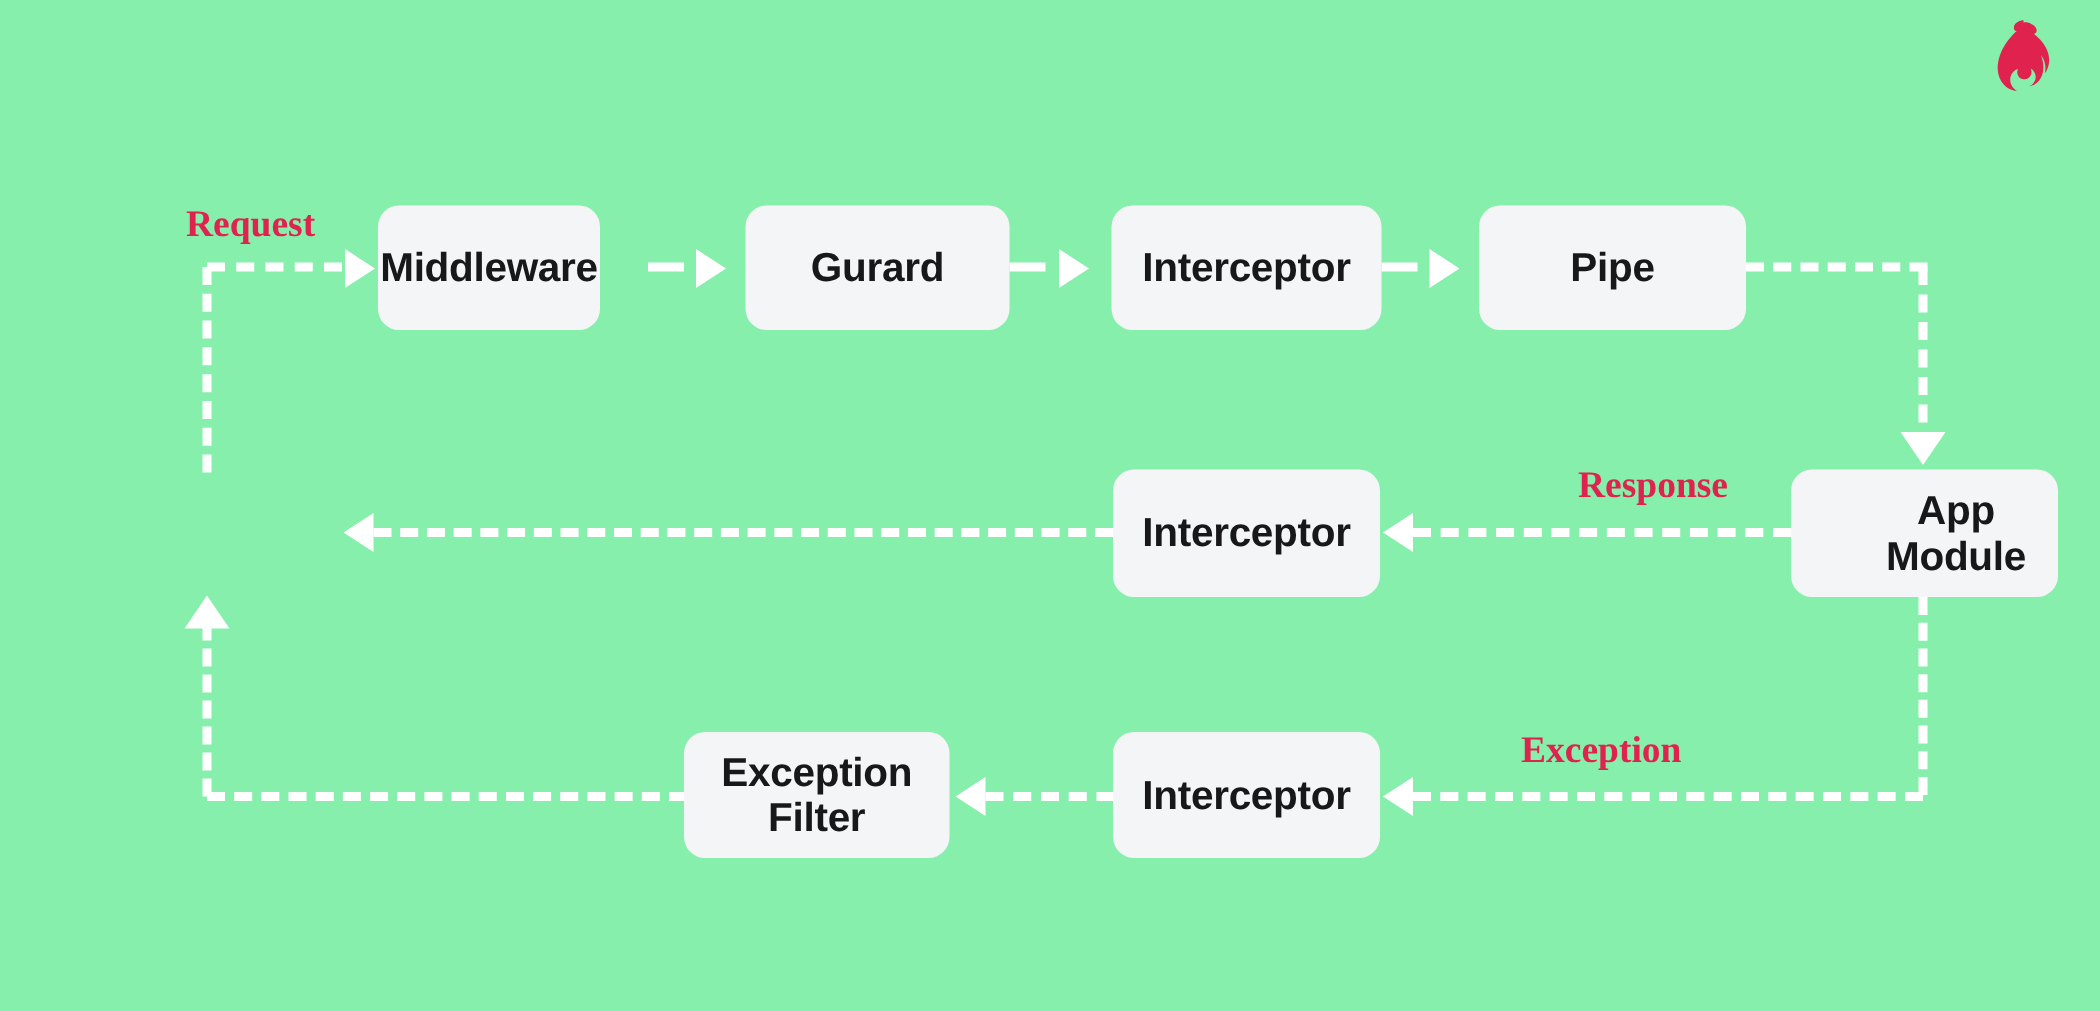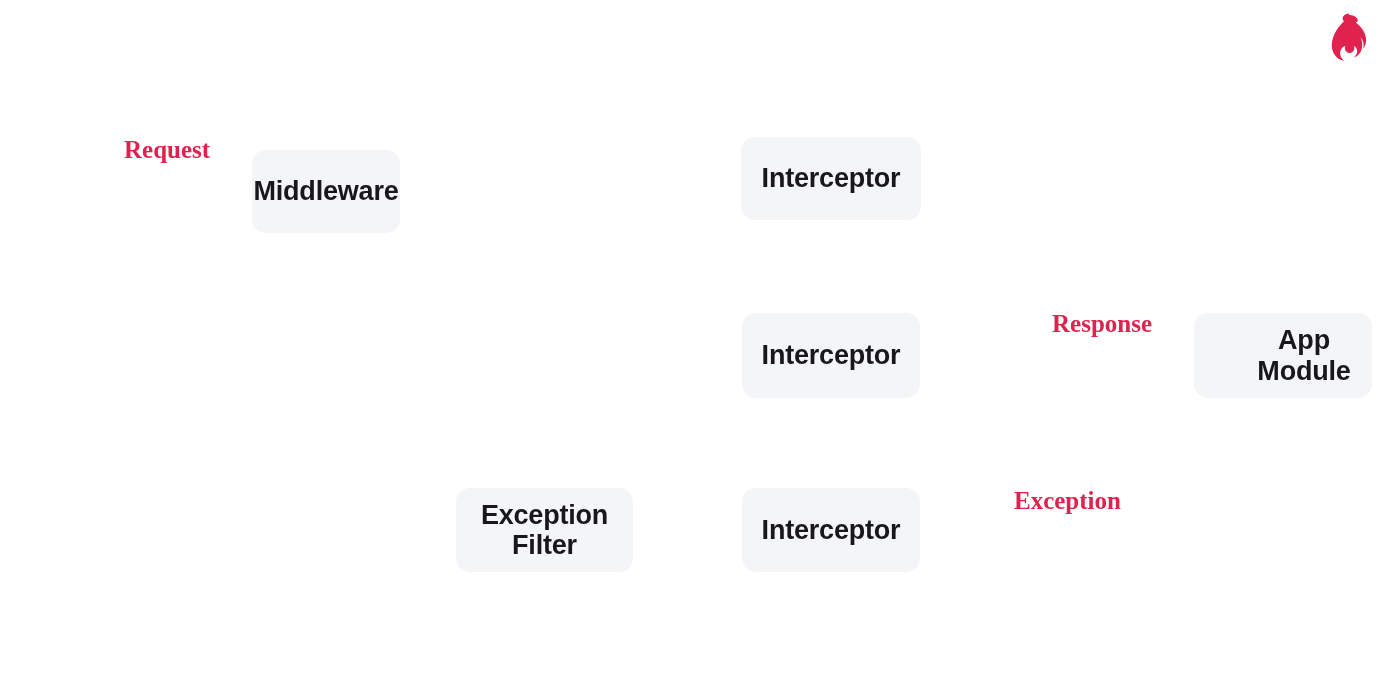--- a/index.html
+++ b/index.html
@@ -4,21 +4,21 @@
 <style>
   html, body {
     margin: 0;
     padding: 0;
     background: #100e0f;
   }
   #canvas {
     position: relative;
     width: 1400px;
     height: 674px;
-    background: #ffffff;
+    background: #86efac;
     overflow: hidden;
     font-family: "Liberation Sans", sans-serif;
   }
 
   
   .node {
     position: absolute;
     background: #f4f5f7;
     border-radius: 14px;
     color: #18181b;
@@ -110,38 +110,44 @@
     <path fill="#e0234e" d="M48.5 8.5c-3.6 0-6.3 1.4-8.3 3.6-1.4 1.6-2 3.5-1.7 5.3.3 1.6 1.4 2.6 2.8 2.7-1.1.8-2.3 1.9-3.5 3.2-7 7.4-11.4 14.4-14 21.9-2.5 7.3-2.9 14.4-1.4 20.2 1.2 4.8 3.7 8.9 7.2 11.9 3.4 3 7.6 4.7 12 4.9-2.9-1.6-5-4-6.1-6.9-1.3-3.3-1.2-7 .3-10.1 1.4-2.9 3.9-5 6.9-5.8-.9 1.9-1 4-.3 5.9.8 2.2 2.5 3.8 4.7 4.5 2.3.7 4.7.3 6.6-1.1 2-1.5 3.1-3.8 3.1-6.2 0-1.3-.3-2.5-.9-3.6 2.2 1.2 3.9 3.2 4.7 5.6.9 2.6.6 5.5-.7 8-1.3 2.4-3.5 4.2-6.1 5 3.2-.3 6.2-1.6 8.6-3.7 3.4-3 5.6-7.2 6.4-11.9.9-5.2.1-11.1-2.3-17.1 1.8 2.3 3.2 5 4 7.9 1 3.7 1 7.6 0 11.3 2.7-3.4 4.3-7.6 4.6-12 .4-5.3-1-10.8-4-16-2.8-4.9-6.9-9.4-12-13.3 1.2-.1 2.2-.8 2.7-1.9.6-1.3.4-2.9-.5-4.4-1-1.6-2.7-3-4.8-4-2.2-1.1-4.7-1.6-7-1.6l-1 .1z"></path>
   </svg>
 
   <div class="flow-label" style="left:124px; top:136px; font-size:25px;">Request</div>
 
   <div class="seg h-dash" style="left:138px; top:175px; width:90px;"></div>
   <div class="arrow arrow-r" style="left:230px; top:166px;"></div>
 
   <div class="seg v-dash" style="left:135px; top:178px; height:137px;"></div>
 
-  <div class="node" style="left:252px; top:150px; width:148px; height:83px; font-size:27px;">
+  <div class="node" style="left:252px; top:137px; width:148px; height:83px; font-size:27px;">
     <span>Middleware</span>
   </div>
 
   <div class="seg h-solid" style="left:432px; top:175px; width:24px;"></div>
   <div class="arrow arrow-r" style="left:464px; top:166px;"></div>
 
+  <div class="node" style="left:497px; top:137px; width:176px; height:83px; font-size:27px;">
+    <span>Gurard</span>
+  </div>
 
   <div class="seg h-solid" style="left:673px; top:175px; width:24px;"></div>
   <div class="arrow arrow-r" style="left:706px; top:166px;"></div>
 
   <div class="node" style="left:741px; top:137px; width:180px; height:83px; font-size:27px;">
     <span>Interceptor</span>
   </div>
 
   <div class="seg h-solid" style="left:921px; top:175px; width:24px;"></div>
   <div class="arrow arrow-r" style="left:953px; top:166px;"></div>
 
+  <div class="node" style="left:986px; top:137px; width:178px; height:83px; font-size:27px;">
+    <span>Pipe</span>
+  </div>
 
   <div class="seg h-dash" style="left:1164px; top:175px; width:121px;"></div>
   <div class="seg v-dash" style="left:1279px; top:178px; height:122px;"></div>
   <div class="arrow arrow-d" style="left:1267px; top:288px;"></div>
 
 
   <div class="arrow arrow-l" style="left:229px; top:342px;"></div>
   <div class="seg h-dash" style="left:249px; top:352px; width:493px;"></div>
 
   <div class="node" style="left:742px; top:313px; width:178px; height:85px; font-size:27px;">

